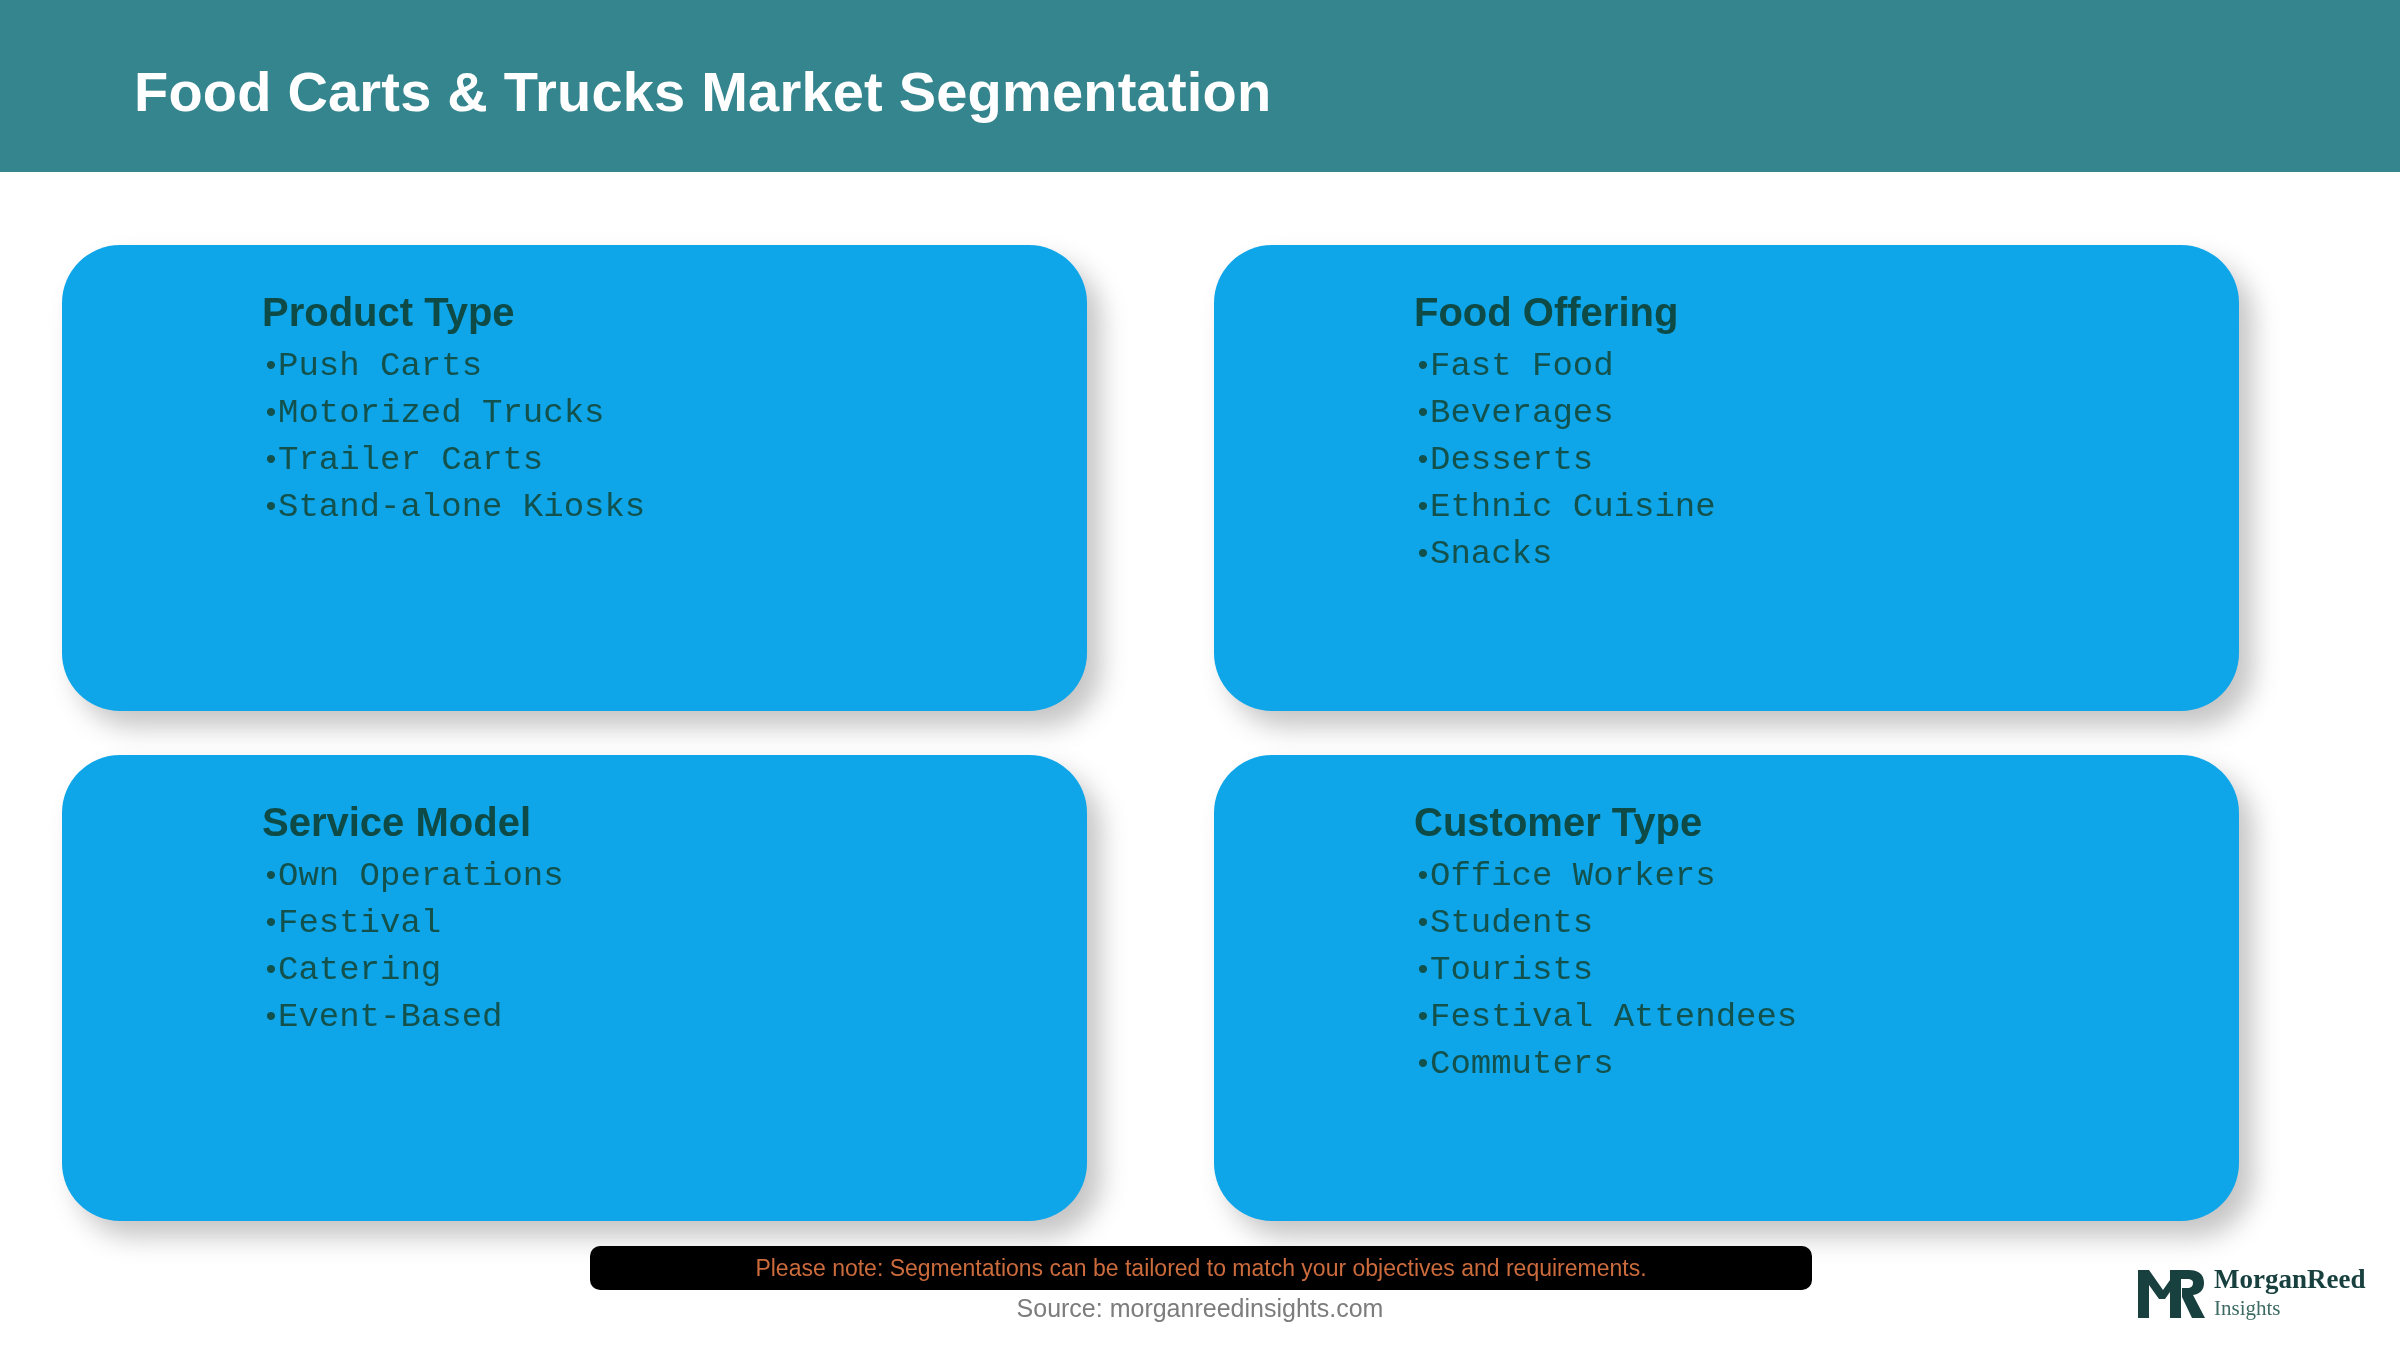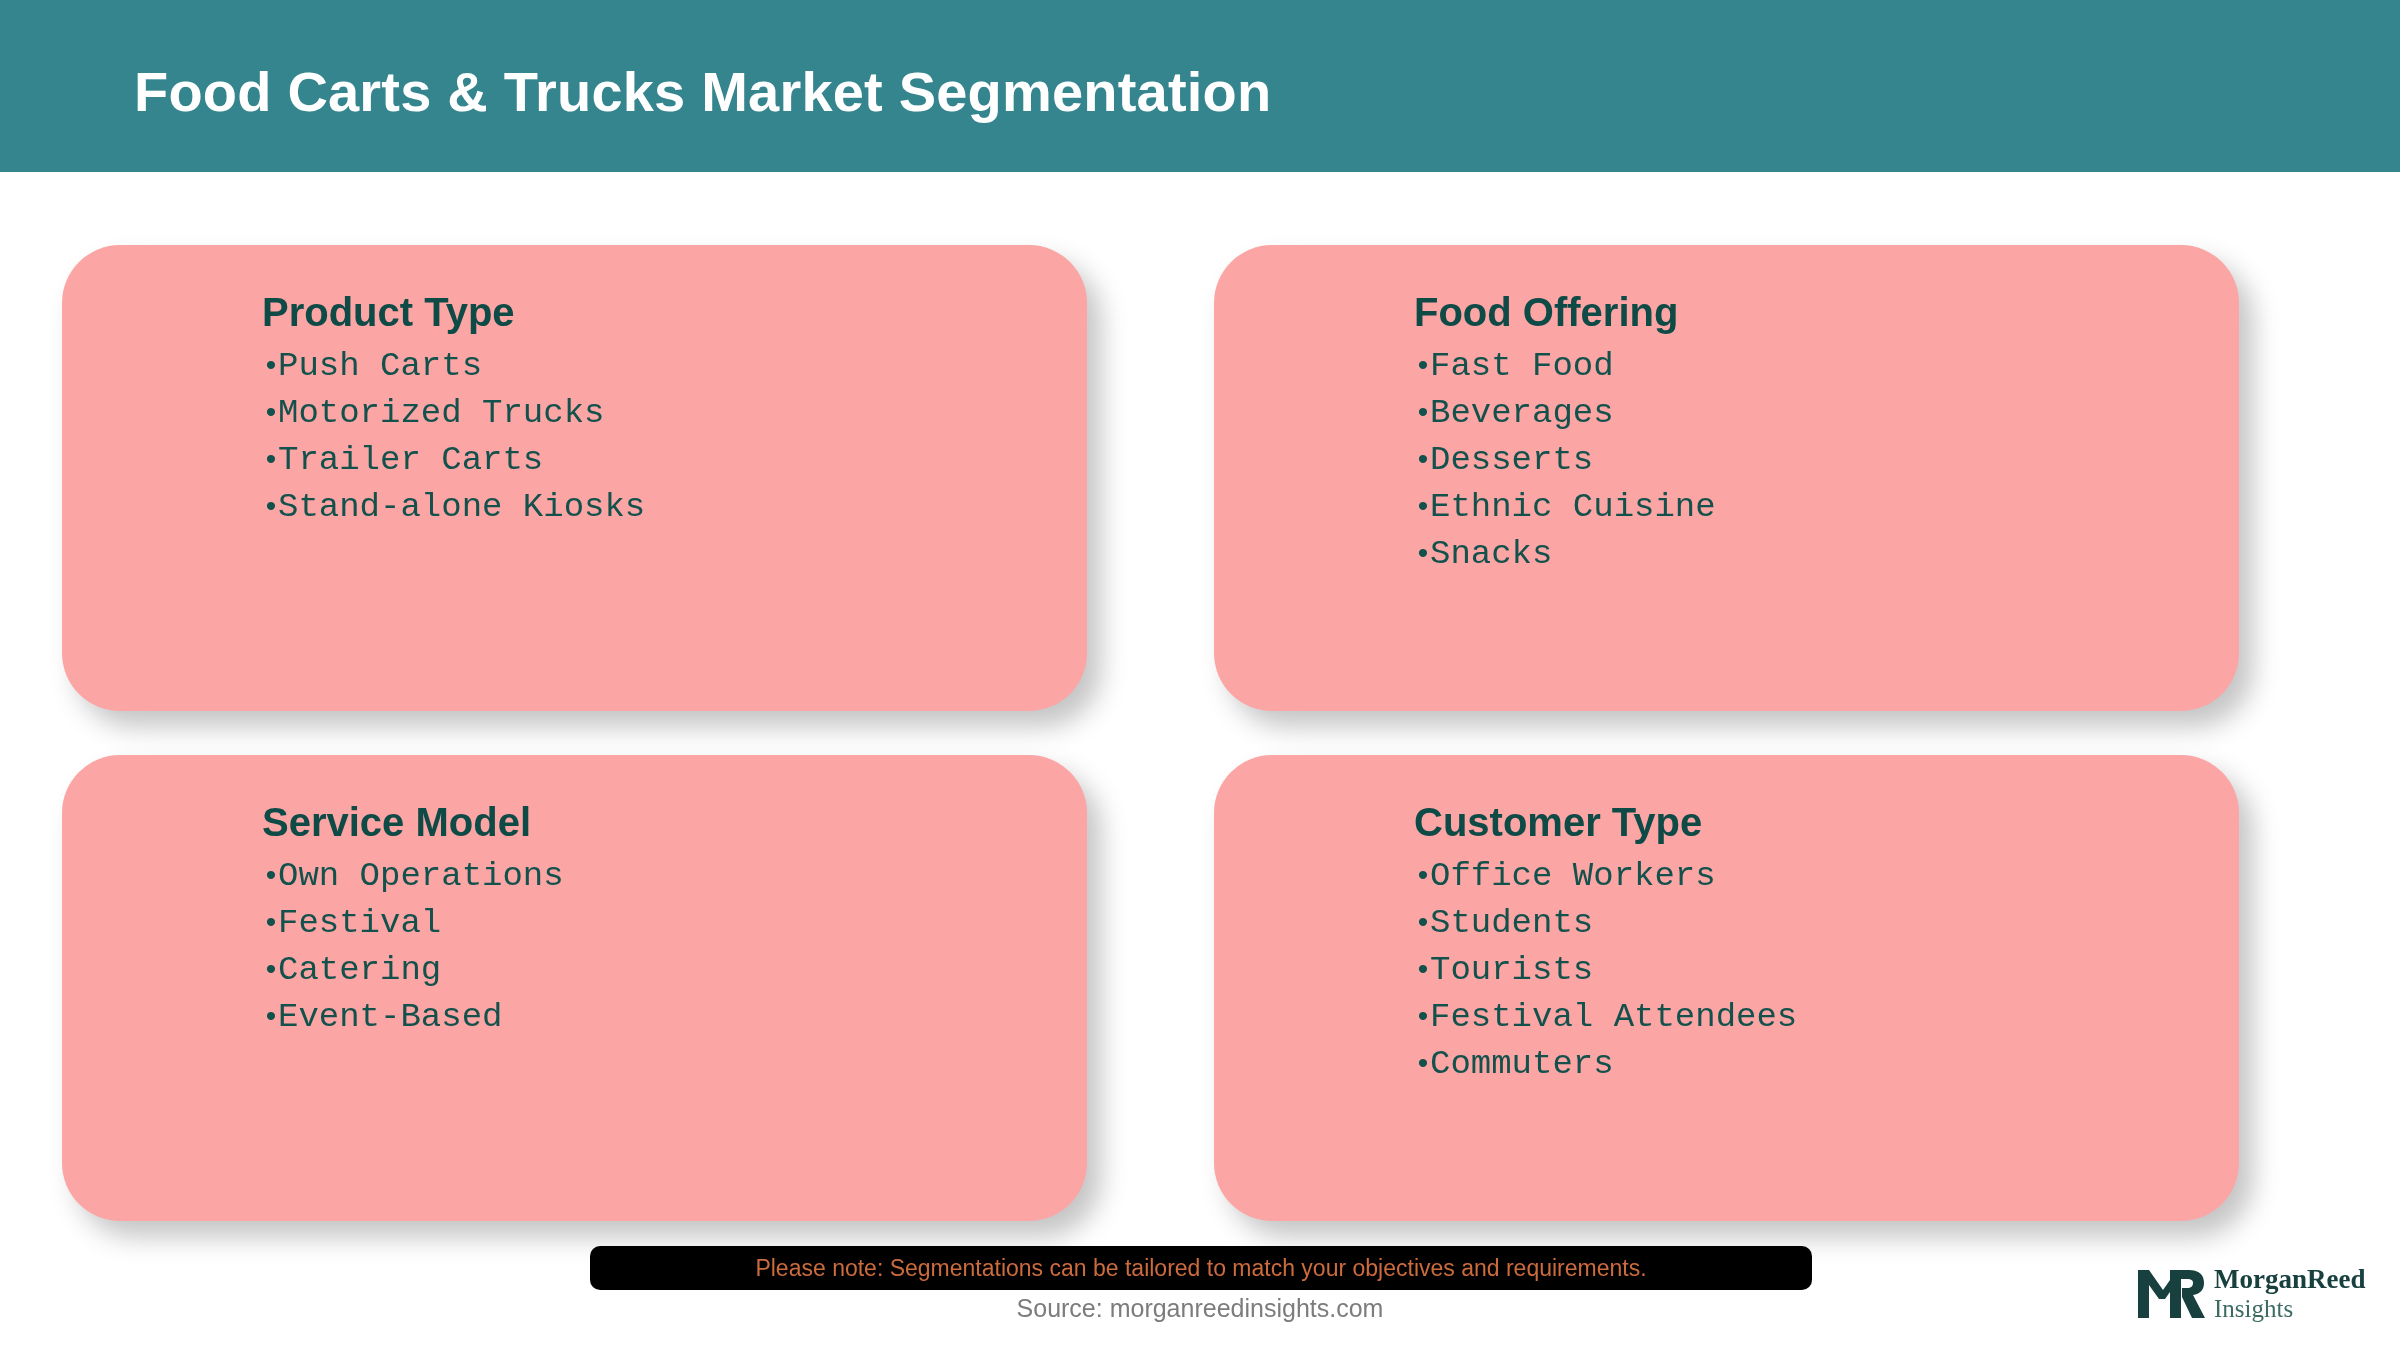--- a/index.html
+++ b/index.html
@@ -40,21 +40,21 @@
   
   .cards-area {
     position: absolute;
     left: 0;
     top: 172px;
     width: 2400px;
     height: 1070px;
   }
   .card {
     position: absolute;
-    background: #fca5a5;
+    background: #0ea5e9;
     border-radius: 58px;
     box-shadow: 14px 16px 26px rgba(80, 80, 80, 0.33);
     box-sizing: border-box;
     overflow: hidden;
   }
   .card.c0 { left: 62px;   top: 73px;  width: 1025px; height: 466px; }
   .card.c1 { left: 1214px; top: 73px;  width: 1025px; height: 466px; }
   .card.c2 { left: 62px;   top: 583px; width: 1025px; height: 466px; }
   .card.c3 { left: 1214px; top: 583px; width: 1025px; height: 466px; }
 
@@ -162,21 +162,21 @@
     font-family: "Liberation Serif", serif;
     font-size: 27px;
     line-height: 30px;
     color: #17403E;
     white-space: nowrap;
   }
   .logo-line1 .lw-bold { font-weight: bold; }
   .logo-line1 .lw-reg  { font-weight: bold; }
   .logo-line2 {
     font-family: "Liberation Serif", serif;
-    font-size: 25px;
+    font-size: 21px;
     line-height: 29px;
     color: #3C6B63;
     white-space: nowrap;
   }
 </style>
 </head>
 <body>
 
 <div class="header-bar">
   <div class="header-title">Food Carts &amp; Trucks Market Segmentation</div>

